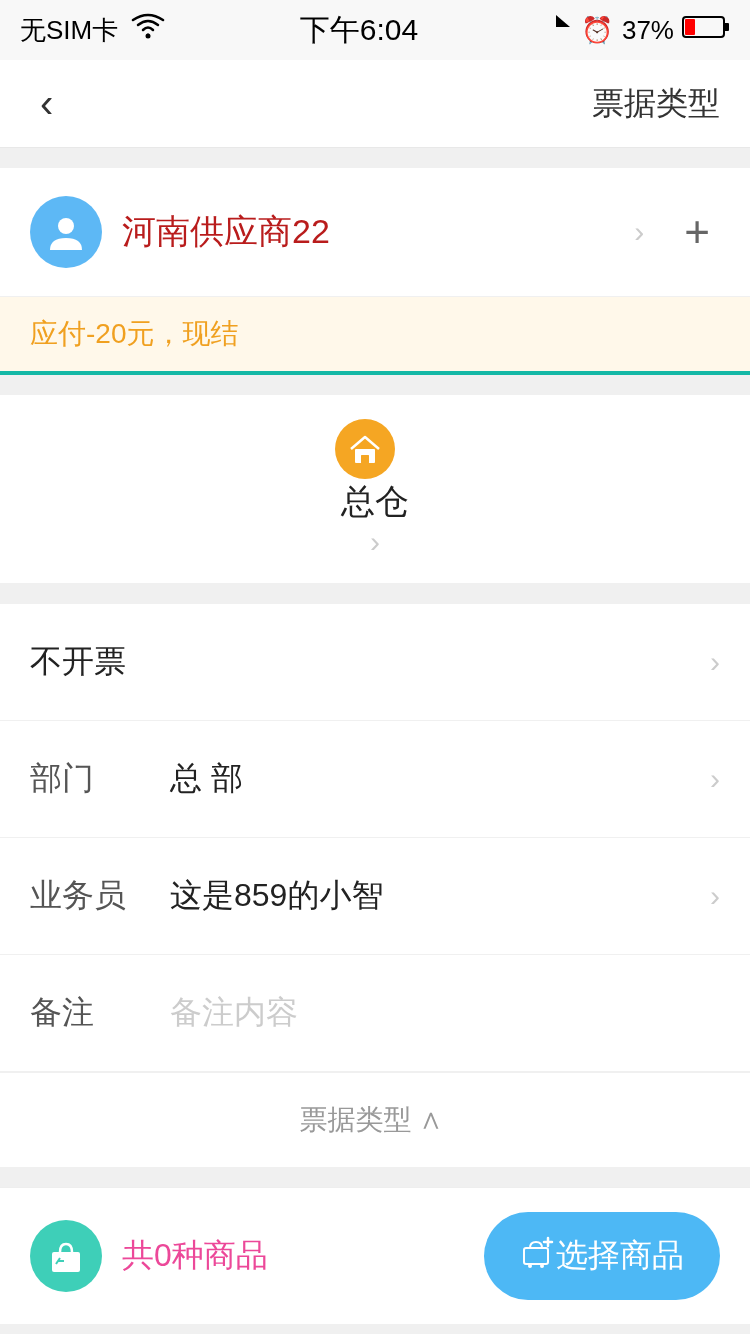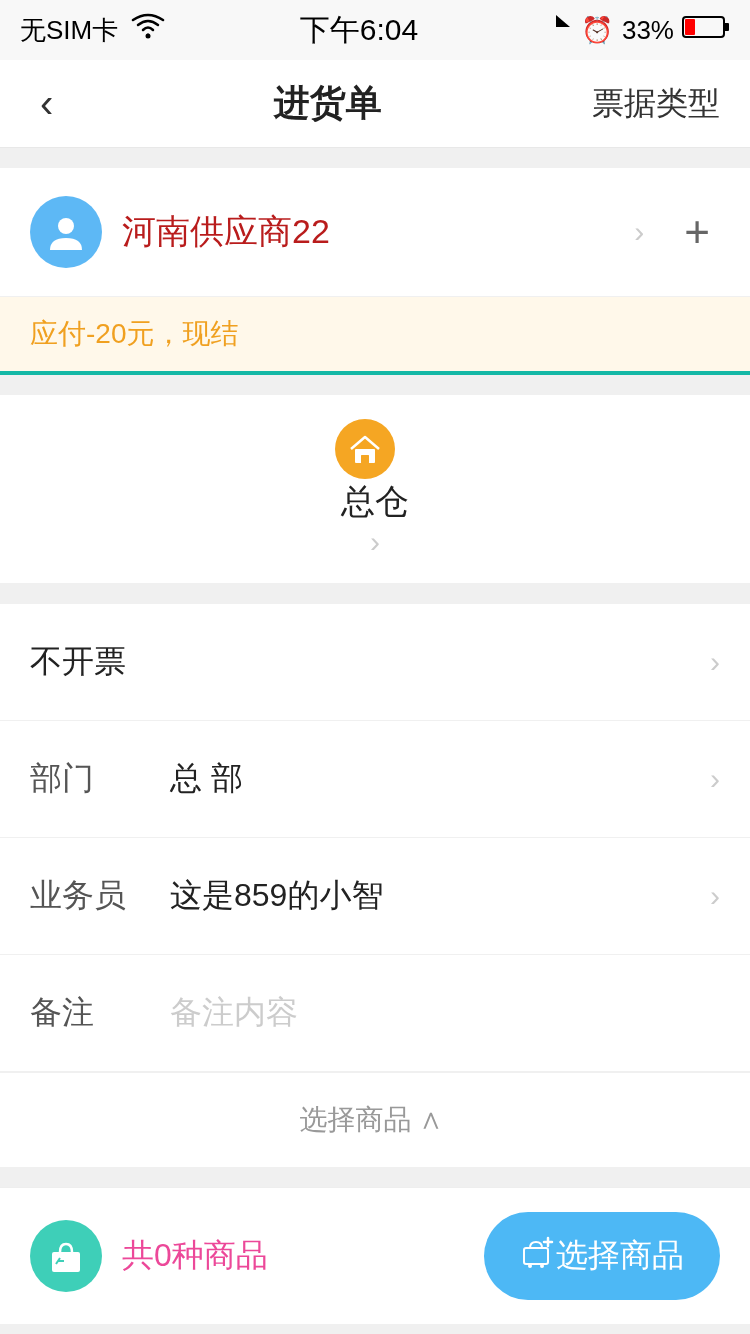--- a/index.html
+++ b/index.html
@@ -284,34 +284,33 @@
     </span>
   </div>
   <div class="status-center">下午6:04</div>
   <div class="status-right">
     <span>
       <svg width="22" height="28" viewBox="0 0 22 28" fill="none">
         <path d="M4 2 L18 14 L4 14 Z" fill="#000"></path>
       </svg>
     </span>
     <span>⏰</span>
-    <span>33%</span>
+    <span>37%</span>
     <span>
       <svg width="48" height="26" viewBox="0 0 48 26">
         <rect x="1" y="3" width="41" height="20" rx="3" ry="3" fill="none" stroke="#000" stroke-width="2"></rect>
         <rect x="42" y="9" width="5" height="8" rx="1" fill="#000"></rect>
         <rect x="3" y="5" width="10" height="16" rx="1" fill="#f00"></rect>
       </svg>
     </span>
   </div>
 </div>
 
 <div class="nav-bar">
   <span class="nav-back">‹</span>
-  <span class="nav-title">进货单</span>
   <span class="nav-action">票据类型</span>
 </div>
 
 <div class="section-gap"></div>
 
 <div class="card">
   <div class="supplier-row">
     <div class="supplier-avatar">
 
       <svg viewBox="0 0 44 44" fill="none">
@@ -366,21 +365,21 @@
     <span class="form-value">这是859的小智</span>
     <span class="chevron">›</span>
   </div>
 
   <div class="form-row">
     <span class="form-label">备注</span>
     <span class="form-placeholder">备注内容</span>
   </div>
 
   <div class="collapse-row">
-    <span class="collapse-text">选择商品 ∧</span>
+    <span class="collapse-text">票据类型 ∧</span>
   </div>
 </div>
 
 <div class="section-gap"></div>
 
 <div class="bottom-bar">
   <div class="product-icon-wrap">
 
     <svg viewBox="0 0 40 40" fill="none">
       <rect x="6" y="16" width="28" height="20" rx="2" fill="#fff"></rect>

